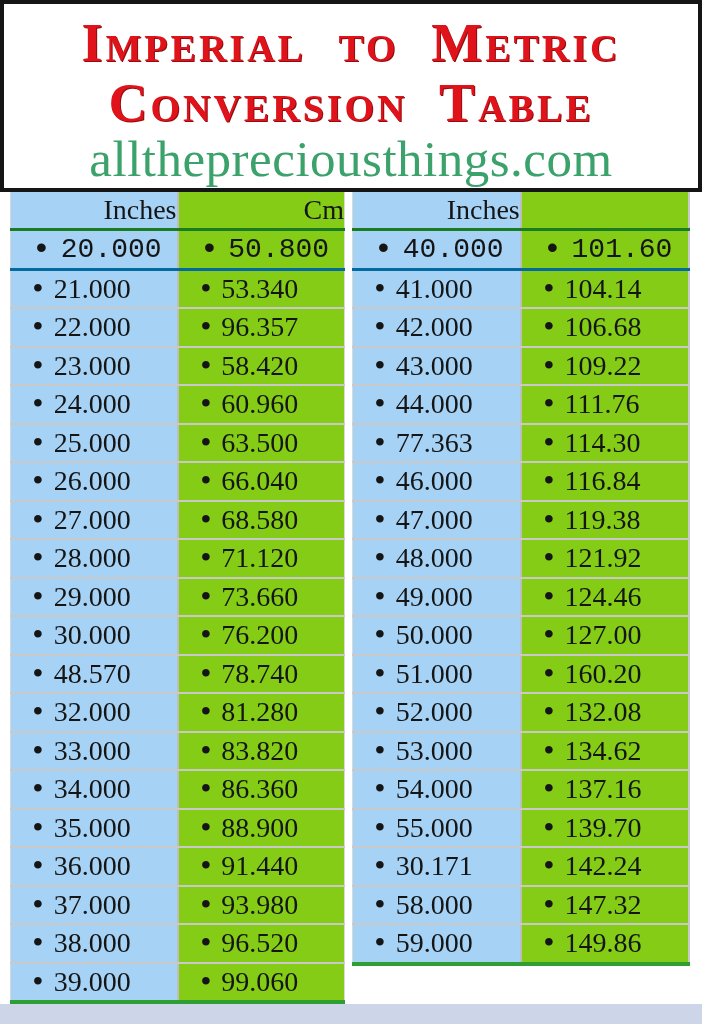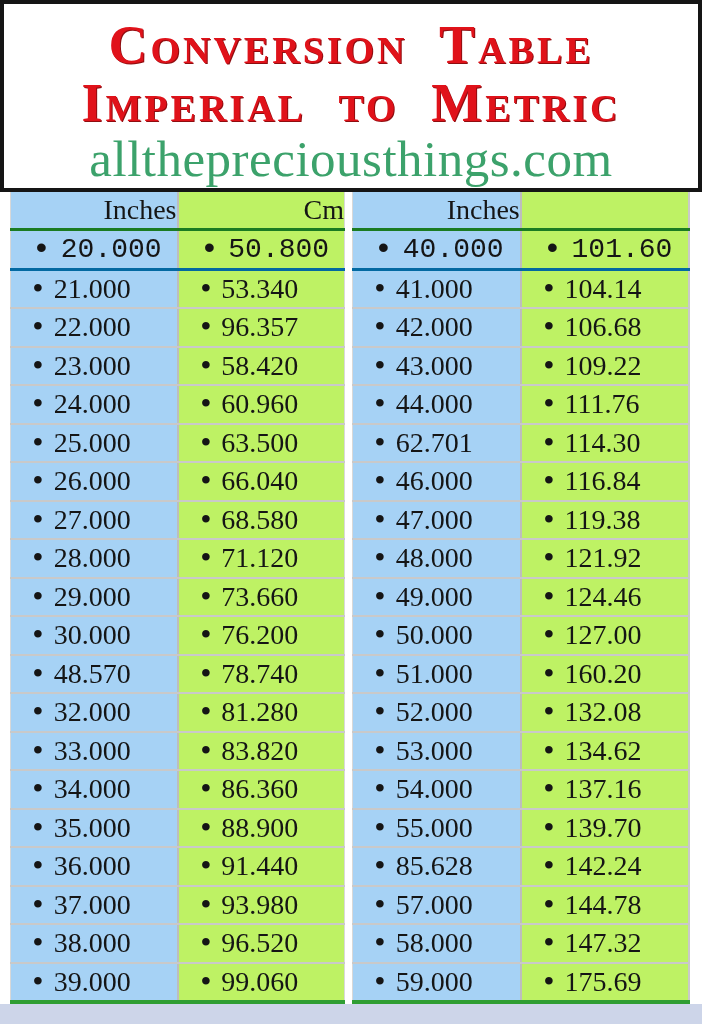--- a/index.html
+++ b/index.html
@@ -78,21 +78,21 @@
   }
   .conv-table thead th { height: 36px; border-bottom: 3px solid #1b7b22; text-align: right; }
   .conv-table tbody td { height: 36.5px; }
 
   .conv-table .blue {
     background: #a6d2f5;
     border-left: 1px solid #d8d8d8;
     border-right: 2px solid #bdbdbd;
   }
   .conv-table .white {
-    background: #bef264;
+    background: #84cc16;
   }
   table.conv-table.left  .white { border-right: 1px solid #d9d9d9; }
   table.conv-table.right .white { border-right: 2px solid #c9c9c9; }
 
   .conv-table tbody tr td { border-bottom: 2px solid #c9c9c9; }
   .conv-table tbody tr:first-child td { border-bottom: 3px solid #0369a1; font-family: Liberation Mono, monospace; }
   .conv-table tbody tr:last-child td  { border-bottom: 4px solid #2f9e33; }
 
   .bullet {
     display: inline-block;
@@ -108,22 +108,22 @@
     height: 20px;
     background: #cdd5e9;
   }
 </style>
 </head>
 <body>
 
 <div class="page">
 
   <div class="header-box">
+    <div class="title-line">Imperial to Metric</div>
     <div class="title-line second">Conversion Table</div>
-    <div class="title-line">Imperial to Metric</div>
     <div class="website-line">allthepreciousthings.com</div>
   </div>
 
   <div class="table-area">
 
     <table class="conv-table left">
       <thead>
         <tr>
           <th class="blue">Inches</th>
           <th class="white">Cm</th>
@@ -237,21 +237,21 @@
           </tr>
           <tr>
             <td class="blue"><span class="bullet">•</span><span>43.000</span></td>
             <td class="white"><span class="bullet">•</span><span>109.22</span></td>
           </tr>
           <tr>
             <td class="blue"><span class="bullet">•</span><span>44.000</span></td>
             <td class="white"><span class="bullet">•</span><span>111.76</span></td>
           </tr>
           <tr>
-            <td class="blue"><span class="bullet">•</span><span>62.701</span></td>
+            <td class="blue"><span class="bullet">•</span><span>77.363</span></td>
             <td class="white"><span class="bullet">•</span><span>114.30</span></td>
           </tr>
           <tr>
             <td class="blue"><span class="bullet">•</span><span>46.000</span></td>
             <td class="white"><span class="bullet">•</span><span>116.84</span></td>
           </tr>
           <tr>
             <td class="blue"><span class="bullet">•</span><span>47.000</span></td>
             <td class="white"><span class="bullet">•</span><span>119.38</span></td>
           </tr>
@@ -281,34 +281,30 @@
           </tr>
           <tr>
             <td class="blue"><span class="bullet">•</span><span>54.000</span></td>
             <td class="white"><span class="bullet">•</span><span>137.16</span></td>
           </tr>
           <tr>
             <td class="blue"><span class="bullet">•</span><span>55.000</span></td>
             <td class="white"><span class="bullet">•</span><span>139.70</span></td>
           </tr>
           <tr>
-            <td class="blue"><span class="bullet">•</span><span>85.628</span></td>
+            <td class="blue"><span class="bullet">•</span><span>30.171</span></td>
             <td class="white"><span class="bullet">•</span><span>142.24</span></td>
-          </tr>
-          <tr>
-            <td class="blue"><span class="bullet">•</span><span>57.000</span></td>
-            <td class="white"><span class="bullet">•</span><span>144.78</span></td>
           </tr>
           <tr>
             <td class="blue"><span class="bullet">•</span><span>58.000</span></td>
             <td class="white"><span class="bullet">•</span><span>147.32</span></td>
           </tr>
           <tr>
             <td class="blue"><span class="bullet">•</span><span>59.000</span></td>
-            <td class="white"><span class="bullet">•</span><span>175.69</span></td>
+            <td class="white"><span class="bullet">•</span><span>149.86</span></td>
           </tr>
         </tbody>
     </table>
 
   </div>
 
   <div class="footer-strip"></div>
 
 </div>
 

